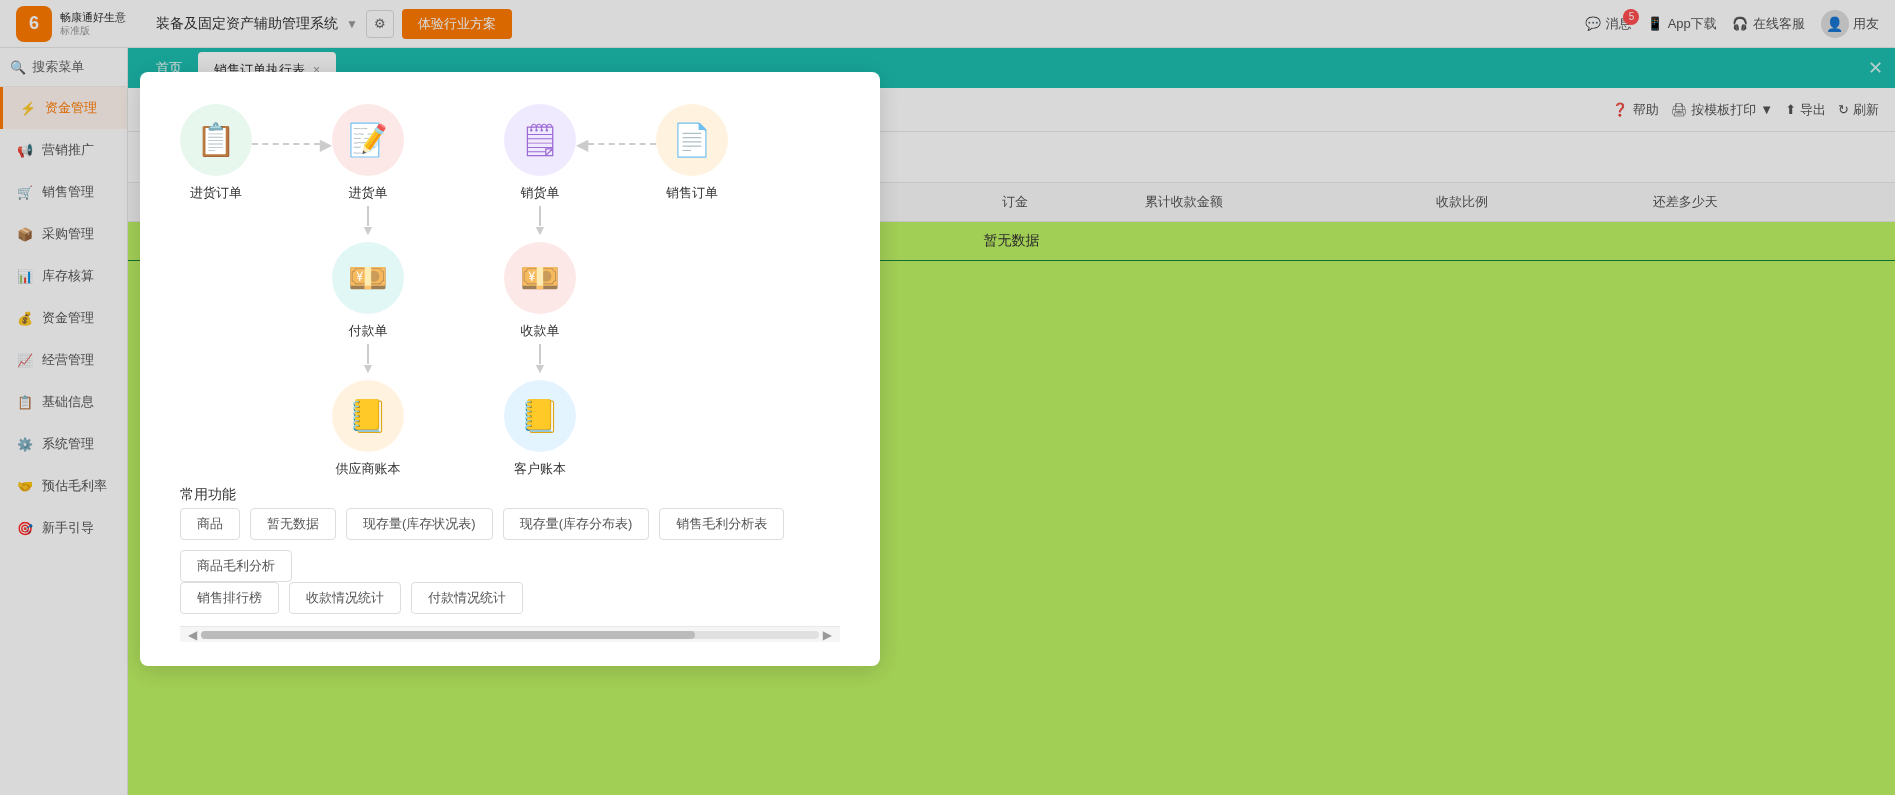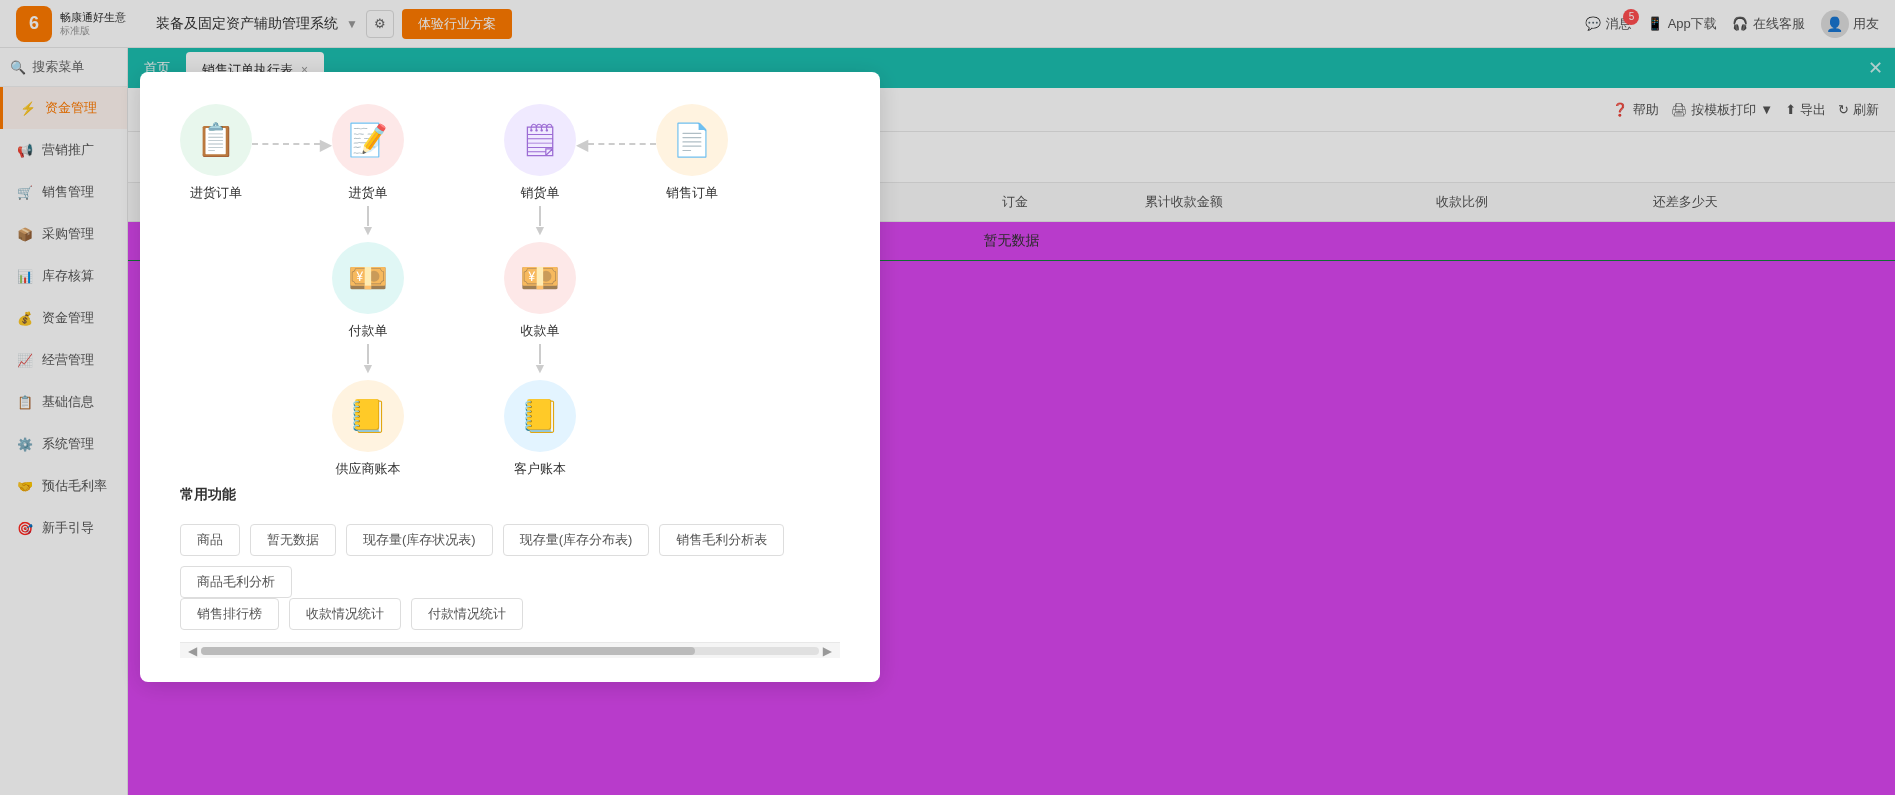--- a/index.html
+++ b/index.html
@@ -22,21 +22,21 @@
     .gear-btn { width: 28px; height: 28px; border: 1px solid #ddd; border-radius: 4px; display: flex; align-items: center; justify-content: center; cursor: pointer; color: #666; margin-left: 8px; }
     .experience-btn { background: #ff7b00; color: white; border: none; padding: 6px 16px; border-radius: 4px; cursor: pointer; font-size: 13px; margin-left: 8px; }
     .top-right { margin-left: auto; display: flex; align-items: center; gap: 16px; }
     .top-right-item { display: flex; align-items: center; gap: 4px; color: #555; cursor: pointer; font-size: 13px; position: relative; }
     .badge { position: absolute; top: -6px; right: -8px; background: #ff4d4f; color: white; border-radius: 10px; font-size: 10px; padding: 0 4px; min-width: 16px; text-align: center; line-height: 16px; }
     .user-avatar { width: 28px; height: 28px; border-radius: 50%; background: #ddd; display: flex; align-items: center; justify-content: center; color: #999; font-size: 14px; }
 
     
     .tab-bar { height: 40px; background: #1cbfb0; display: flex; align-items: center; padding: 0; flex-shrink: 0; }
     .tab-item { height: 40px; padding: 0 16px; display: flex; align-items: center; gap: 8px; cursor: pointer; font-size: 13px; color: rgba(255,255,255,0.85); }
-    .tab-item.home { color: white; font-weight: 500; }
+    .tab-item.home { color: white; font-weight: 500; margin-left: 12px; }
     .tab-item.active { background: #fff; color: #333; border-radius: 4px 4px 0 0; margin-top: 4px; height: 36px; }
     .tab-close { color: #999; font-size: 12px; cursor: pointer; }
     .tab-bar-right { margin-left: auto; padding-right: 12px; }
     .close-btn { color: rgba(255,255,255,0.8); font-size: 18px; cursor: pointer; }
 
     
     .sidebar-search { padding: 10px; border-bottom: 1px solid #f0f0f0; }
     .sidebar-search-inner { display: flex; align-items: center; gap: 6px; color: #666; font-size: 13px; cursor: pointer; }
     .sidebar-nav { flex: 1; overflow-y: auto; }
     .nav-item { display: flex; align-items: center; gap: 8px; padding: 12px 16px; cursor: pointer; color: #555; font-size: 13px; transition: background 0.2s; }
@@ -51,21 +51,21 @@
     .search-bar { background: #fff; padding: 10px 16px; display: flex; align-items: center; gap: 12px; flex-wrap: wrap; border-bottom: 1px solid #e8e8e8; flex-shrink: 0; }
     .search-field { display: flex; align-items: center; gap: 8px; }
     .search-field label { color: #555; font-size: 13px; white-space: nowrap; }
     .date-input { border: 1px solid #ddd; border-radius: 4px; padding: 4px 8px; font-size: 13px; color: #999; width: 120px; display: flex; align-items: center; gap: 4px; }
     .status-select { border: 1px solid #ddd; border-radius: 4px; padding: 4px 8px; font-size: 13px; color: #555; min-width: 120px; display: flex; align-items: center; justify-content: space-between; }
     .query-btn { background: #ff7b00; color: white; border: none; padding: 5px 16px; border-radius: 4px; cursor: pointer; font-size: 13px; }
     .set-btn { background: white; color: #555; border: 1px solid #ddd; padding: 5px 12px; border-radius: 4px; cursor: pointer; font-size: 13px; }
     .more-conditions { color: #1cbfb0; cursor: pointer; font-size: 13px; display: flex; align-items: center; gap: 4px; }
 
     
-    .table-area { flex: 1; overflow: auto; background: #d946ef; }
+    .table-area { flex: 1; overflow: auto; background: #bef264; }
     .data-table { width: 100%; border-collapse: collapse; font-size: 13px; }
     .data-table th { background: #fafafa; border-bottom: 1px solid #e8e8e8; padding: 10px 12px; text-align: left; color: #555; font-weight: 500; white-space: nowrap; }
     .data-table td { border-bottom: 1px solid #15803d; padding: 10px 12px; color: #333; }
     .empty-state { text-align: center; padding: 60px; color: #999; font-size: 14px; }
 
     
     .modal-overlay { position: fixed; top: 0; left: 0; right: 0; bottom: 0; background: rgba(0,0,0,0.15); z-index: 100; display: flex; align-items: flex-start; justify-content: flex-start; }
     .modal-box { background: #fff; border-radius: 8px; box-shadow: 0 4px 24px rgba(0,0,0,0.15); margin: 72px 0 0 140px; width: 740px; padding: 32px 40px 24px; }
     .flow-col { display: flex; flex-direction: column; align-items: center; }
     .flow-circle { width: 72px; height: 72px; border-radius: 50%; display: flex; align-items: center; justify-content: center; font-size: 28px; margin-bottom: 8px; flex-shrink: 0; }
@@ -74,21 +74,21 @@
     .circle-green { background: #e8f7ed; }
     .circle-red-light { background: #fde8e8; }
     .circle-purple { background: #f0eaff; }
     .circle-orange { background: #fff3e0; }
     .circle-teal { background: #e0f7f5; }
     .circle-red { background: #fde8e8; }
     .circle-orange2 { background: #fff3e0; }
     .circle-blue-light { background: #e3f4ff; }
 
     .common-functions { margin-top: 8px; }
-    .common-title { font-size: 14px; color: #333; margin-bottom: 20px; font-weight: 700; }
+    .common-title { font-size: 14px; color: #333; margin-bottom: 4px; font-weight: 400; }
     .func-btns { display: flex; flex-wrap: wrap; gap: 10px; }
     .func-btn { border: 1px solid #ddd; background: white; border-radius: 4px; padding: 6px 16px; font-size: 13px; color: #555; cursor: pointer; }
 
     .scrollbar-area { height: 16px; background: #f5f5f5; display: flex; align-items: center; padding: 0 4px; border-top: 1px solid #e8e8e8; margin-top: 12px; }
     .scrollbar-track { flex: 1; height: 8px; background: #e0e0e0; border-radius: 4px; position: relative; }
     .scrollbar-thumb { position: absolute; left: 0; top: 0; width: 80%; height: 100%; background: #bbb; border-radius: 4px; }
     .scroll-arr { color: #999; font-size: 12px; cursor: pointer; padding: 0 4px; }
   </style>
 </head>
 <body>

